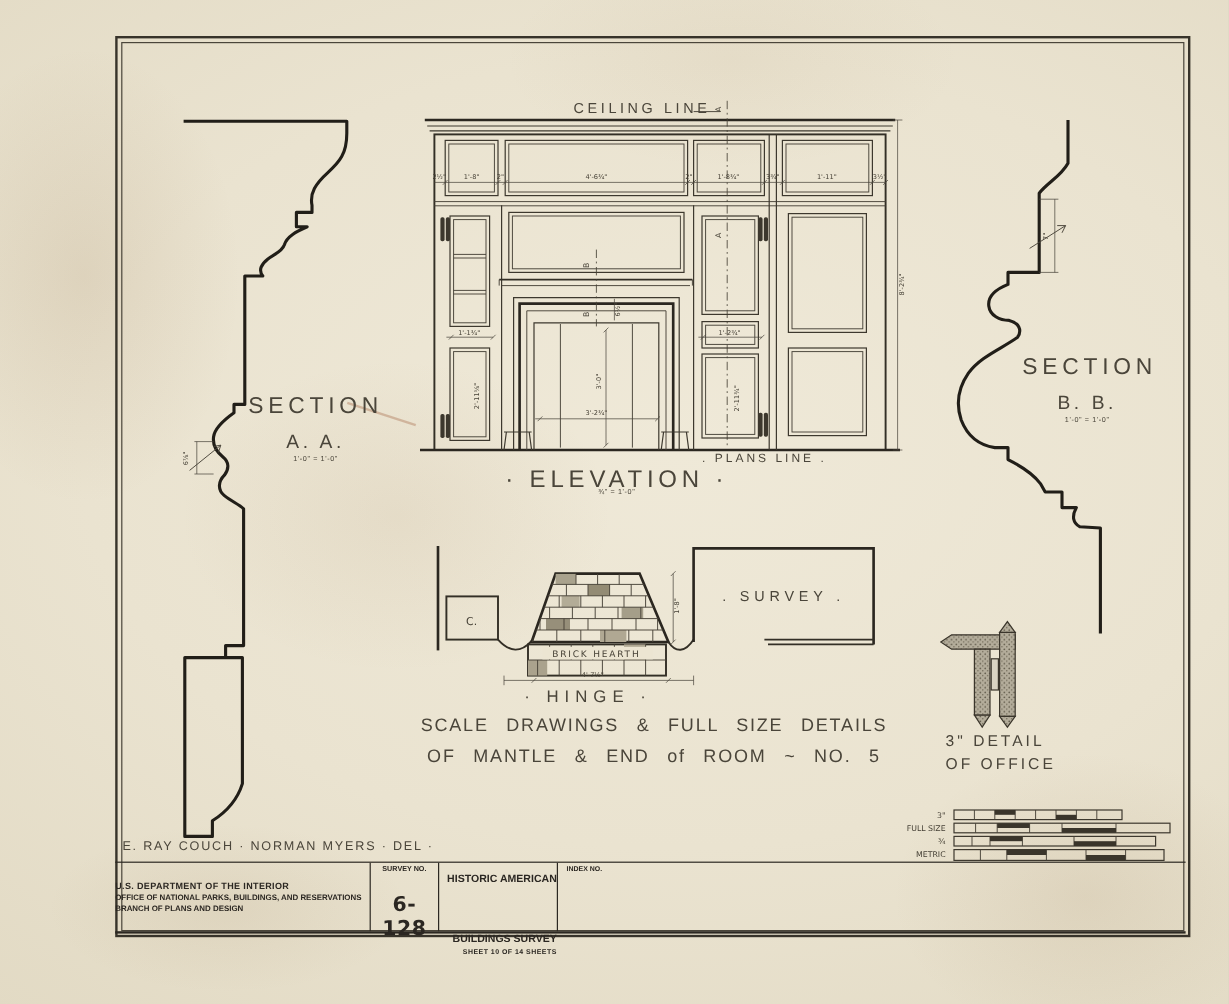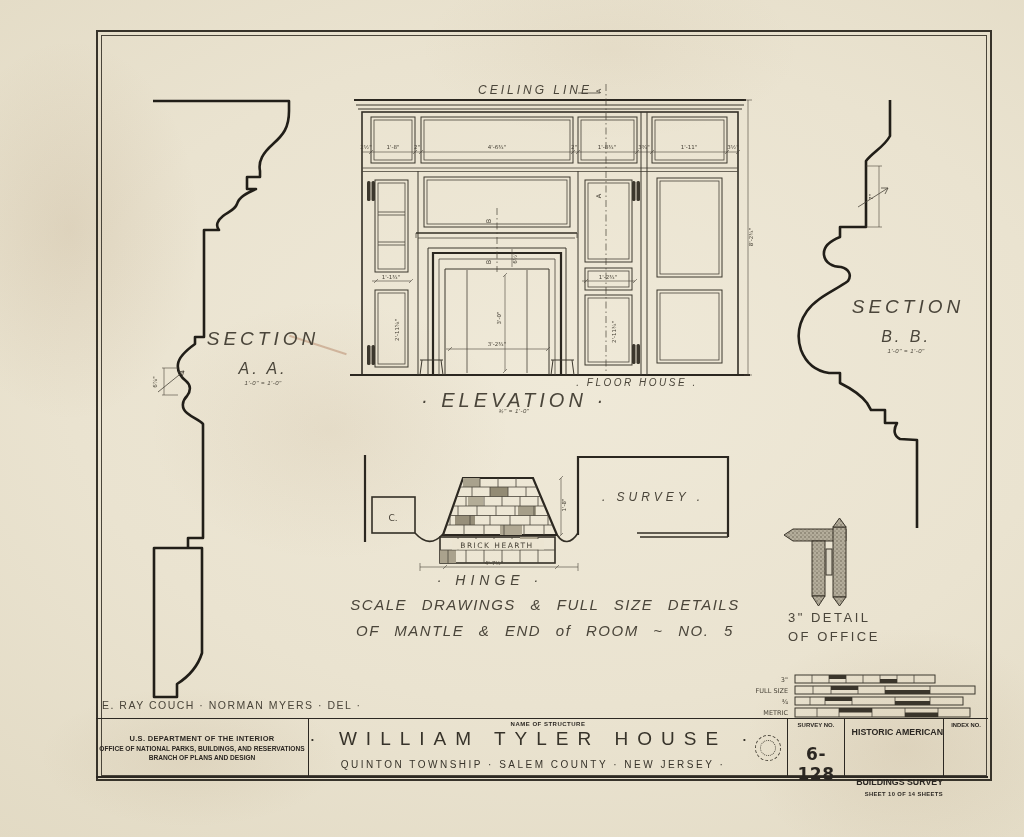--- a/index.html
+++ b/index.html
@@ -24,38 +24,38 @@
   .s06{stroke:#49443a;stroke-width:.6;fill:none;}
   .thin{stroke:#49443a;stroke-width:.8;fill:none;}
   .s16{stroke:#332f26;stroke-width:1.6;fill:none;}
   .s22{stroke:#2b2720;stroke-width:2.2;fill:none;}
   .heavy{stroke:#211e18;stroke-width:2.6;fill:none;stroke-linejoin:round;}
   .dash{stroke:#454035;stroke-width:.7;fill:none;stroke-dasharray:7 3 1.5 3;}
   text.t{font-family:"DejaVu Sans",sans-serif;fill:#443f34;}
   .t5{font-size:5.5px;} .t6{font-size:6.5px;} .t7{font-size:7.5px;} .t9{font-size:9px;}
   .mid{text-anchor:middle;} .enda{text-anchor:end;}
   .hand{position:absolute;color:#4a453a;white-space:nowrap;}
-  .ctr{transform:translateX(-50%);text-align:center;font-style:italic;}
+  .ctr{transform:translateX(-50%);text-align:center;}
   .ceiling{font-size:12px;letter-spacing:3px;}
   .floor{font-size:10px;letter-spacing:2.5px;}
   .bigttl{font-size:20px;letter-spacing:4px;}
   .scale-s{font-size:6px;letter-spacing:.5px;}
   .secttl{font-size:19px;letter-spacing:4px;}
   .secltr{font-size:16px;letter-spacing:3px;}
   .planttl{font-size:14px;letter-spacing:5px;}
   .closet{font-size:12px;letter-spacing:4px;}
   .caption{font-size:15px;letter-spacing:1.5px;word-spacing:9px;line-height:26px;}
   .hingelbl{font-size:13px;letter-spacing:2.5px;line-height:19px;}
   .credits{font-size:10.5px;letter-spacing:1.5px;}
 
   #titleblock{position:absolute;left:96px;top:718px;width:892px;height:57px;
     border-top:1.8px solid #2c2822;border-bottom:2px solid #2c2822;display:flex;
     color:#2b2722;}
   #titleblock .cell{border-right:1.4px solid #2c2822;position:relative;}
-  #titleblock .c1{width:212px;display:flex;flex-direction:column;justify-content:center;text-align:center;gap:2px;}
+  #titleblock .c1{width:212px;display:flex;flex-direction:column;justify-content:center;text-align:left;gap:2px;}
   .c1 .l1{font-size:7.5px;font-weight:bold;letter-spacing:.3px;}
   .c1 .l2{font-size:6.6px;font-weight:bold;}
   .c1 .l3{font-size:6.6px;font-weight:bold;}
   #titleblock .c2{flex:1;}
   .c2 .nos{position:absolute;top:2px;left:0;right:0;text-align:center;font-size:6px;font-weight:bold;letter-spacing:.5px;}
   .c2 .name{position:absolute;top:9px;left:0;right:30px;text-align:center;font-size:19px;letter-spacing:9px;color:#37332a;}
   .c2 .loc{position:absolute;bottom:6px;left:0;right:30px;text-align:center;font-size:10px;letter-spacing:2.5px;color:#37332a;}
   .c2 .seal{position:absolute;right:6px;top:16px;width:24px;height:24px;border:1.4px dashed #4a453a;border-radius:50%;}
   .c2 .seal:before{content:"";position:absolute;left:4px;top:4px;right:4px;bottom:4px;border:1px dotted #4a453a;border-radius:50%;}
   #titleblock .c3{width:56px;text-align:center;}
@@ -298,21 +298,21 @@
         <rect x="895" y="701" width="35" height="4" fill="#3a352b"></rect>
       <text class="t t6 enda" x="788" y="714.5">METRIC</text>
       <rect class="s1l" x="795" y="708" width="175" height="9"></rect>
       <path class="thin" d="M817,708 V717 M839,708 V717 M872,708 V717 M905,708 V717 M938,708 V717"></path>
       <rect x="839" y="708" width="33" height="4.5" fill="#3a352b"></rect>
         <rect x="905" y="712.5" width="33" height="4.5" fill="#3a352b"></rect>
     </g>
   </svg>
 
   <div class="hand ctr ceiling" style="left:535px;top:83px;">CEILING LINE</div>
-  <div class="hand ctr floor" style="left:637px;top:377px;">. FLOOR  HOUSE .</div>
+  <div class="hand ctr floor" style="left:637px;top:377px;">. PLANS  LINE .</div>
   <div class="hand ctr bigttl" style="left:514px;top:389px;">· ELEVATION ·</div>
   <div class="hand ctr scale-s" style="left:514px;top:408px;">¾" = 1'-0"</div>
 
   <div class="hand ctr secttl" style="left:263px;top:328px;">SECTION</div>
   <div class="hand ctr secltr" style="left:263px;top:360px;">A. A.</div>
   <div class="hand ctr scale-s" style="left:263px;top:380px;">1'-0" = 1'-0"</div>
 
   <div class="hand ctr secttl" style="left:908px;top:296px;">SECTION</div>
   <div class="hand ctr secltr" style="left:906px;top:328px;">B. B.</div>
   <div class="hand ctr scale-s" style="left:906px;top:348px;">1'-0" = 1'-0"</div>
@@ -331,26 +331,20 @@
   </div>
 
   <div class="hand credits" style="left:102px;top:699px;">E. RAY COUCH  ·  NORMAN MYERS  · DEL ·</div>
 
   <div id="titleblock">
     <div class="cell c1">
       <div class="l1">U.S. DEPARTMENT OF THE INTERIOR</div>
       <div class="l2">OFFICE OF NATIONAL PARKS, BUILDINGS, AND RESERVATIONS</div>
       <div class="l3">BRANCH OF PLANS AND DESIGN</div>
     </div>
-    <div class="cell c2">
-      <div class="nos">NAME OF STRUCTURE</div>
-      <div class="name">· WILLIAM  TYLER  HOUSE ·</div>
-      <div class="loc">QUINTON  TOWNSHIP  ·  SALEM  COUNTY  ·  NEW  JERSEY ·</div>
-      <div class="seal"></div>
-    </div>
     <div class="cell c3">
       <div class="sl">SURVEY NO.</div>
       <div class="sn">6-128</div>
     </div>
     <div class="cell c4">
       <div class="h1">HISTORIC AMERICAN</div>
       <div class="h2">BUILDINGS SURVEY</div>
       <div class="sh">SHEET 10 OF 14 SHEETS</div>
     </div>
     <div class="cell c5">

